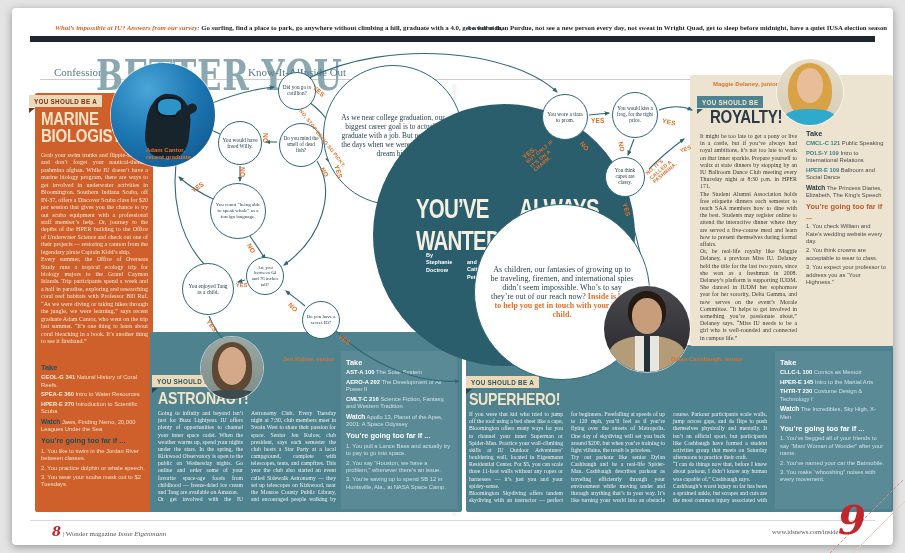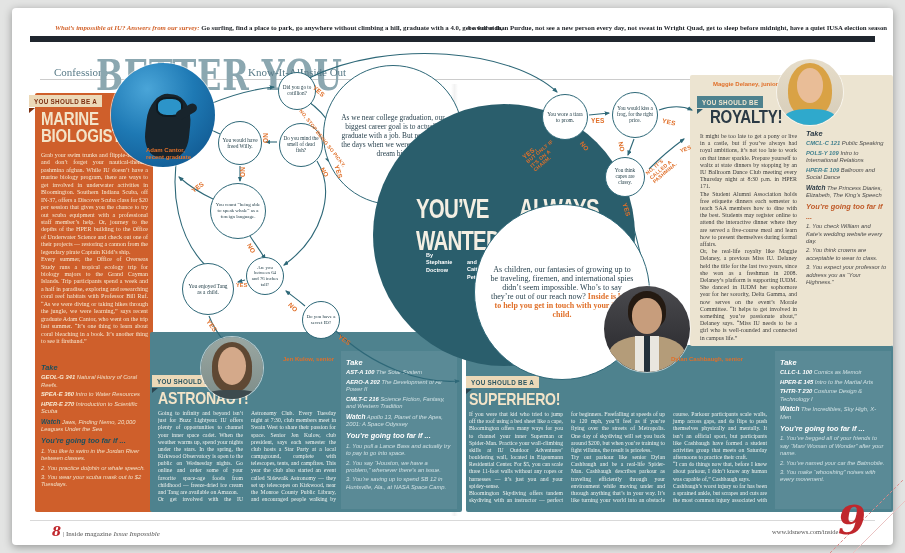--- a/index.html
+++ b/index.html
@@ -24,21 +24,21 @@
   #astro-box{left:150px;top:332px;width:312px;height:180px;background:#4e828e;}
   #super-box{left:466px;top:345px;width:427px;height:167px;background:#4e828e;}
   #royal-box{left:690px;top:75px;width:203px;height:271px;background:#ece4d1;}
   .tab{z-index:2;font-size:6.3px;font-weight:bold;letter-spacing:.3px;padding:3px 5px 2px 5px;white-space:nowrap;}
   .tab.cream{background:#ecd9b8;}
   .fold{width:0;height:0;border-style:solid;z-index:2;}
   .boxtitle{z-index:2;font-weight:bold;font-size:16px;letter-spacing:-.3px;line-height:.92;
             color:#f3e4c8;transform:scale(.94,1.12);transform-origin:left top;}
   .body{z-index:2;font-family:"Liberation Serif",serif;white-space:pre-line;overflow:hidden;text-align:justify;}
   
-  .rail{z-index:2;font-size:5.8px;line-height:1.28;overflow:hidden;font-style:italic;}
+  .rail{z-index:2;font-size:5.8px;line-height:1.28;overflow:hidden;}
   .rail .h{font-weight:bold;font-size:7.4px;margin:3px 0 1px 0;}
   .rail .item{margin:2px 0;}
   .trail{color:#cfe0e3;background:rgba(255,255,255,.07);padding:4px 5px;}
   .trail .h{color:#ffffff;}
   .trail .code{font-weight:bold;color:#ffffff;}
   .orail{color:#f2dfc4;}
   .orail .h{color:#1e4f5c;}
   .orail .code{font-weight:bold;color:#f8ecd4;}
   .rrail{color:#4a4a4a;}
   .rrail .h{color:#2b3a45;}
@@ -278,18 +278,18 @@
     <div style="left:16%;top:6%;width:68%;height:84%;background:#d9a245;border-radius:50% 50% 45% 45%;"></div>
     <div style="left:30%;top:14%;width:40%;height:52%;background:#e9bd97;border-radius:50%;"></div>
     <div style="left:12%;top:76%;width:76%;height:26%;background:#2fa9cc;border-radius:45% 45% 0 0;"></div>
   </div>
   <div class="abs caption" style="left:713px;top:81px;width:80px;">Maggie Delaney, junior</div>
 
   <div id="frule" class="abs"></div>
   <div class="abs foot" style="left:52px;top:524px;">
     <span class="pageno" style="font-size:13px;">8</span>
     <span>|</span>
-    <span>Inside magazine</span>
-    <em>Issue Impossible</em>
+    <span>Wonder magazine</span>
+    <em>Issue Eigenmann</em>
   </div>
   <div class="abs foot" style="left:772px;top:528px;font-size:6.5px;">www.idsnews.com/inside</div>
   <div class="abs pageno" style="left:838px;top:496px;font-size:40px;z-index:9;">9</div>
 </div>
 
 </body></html>

